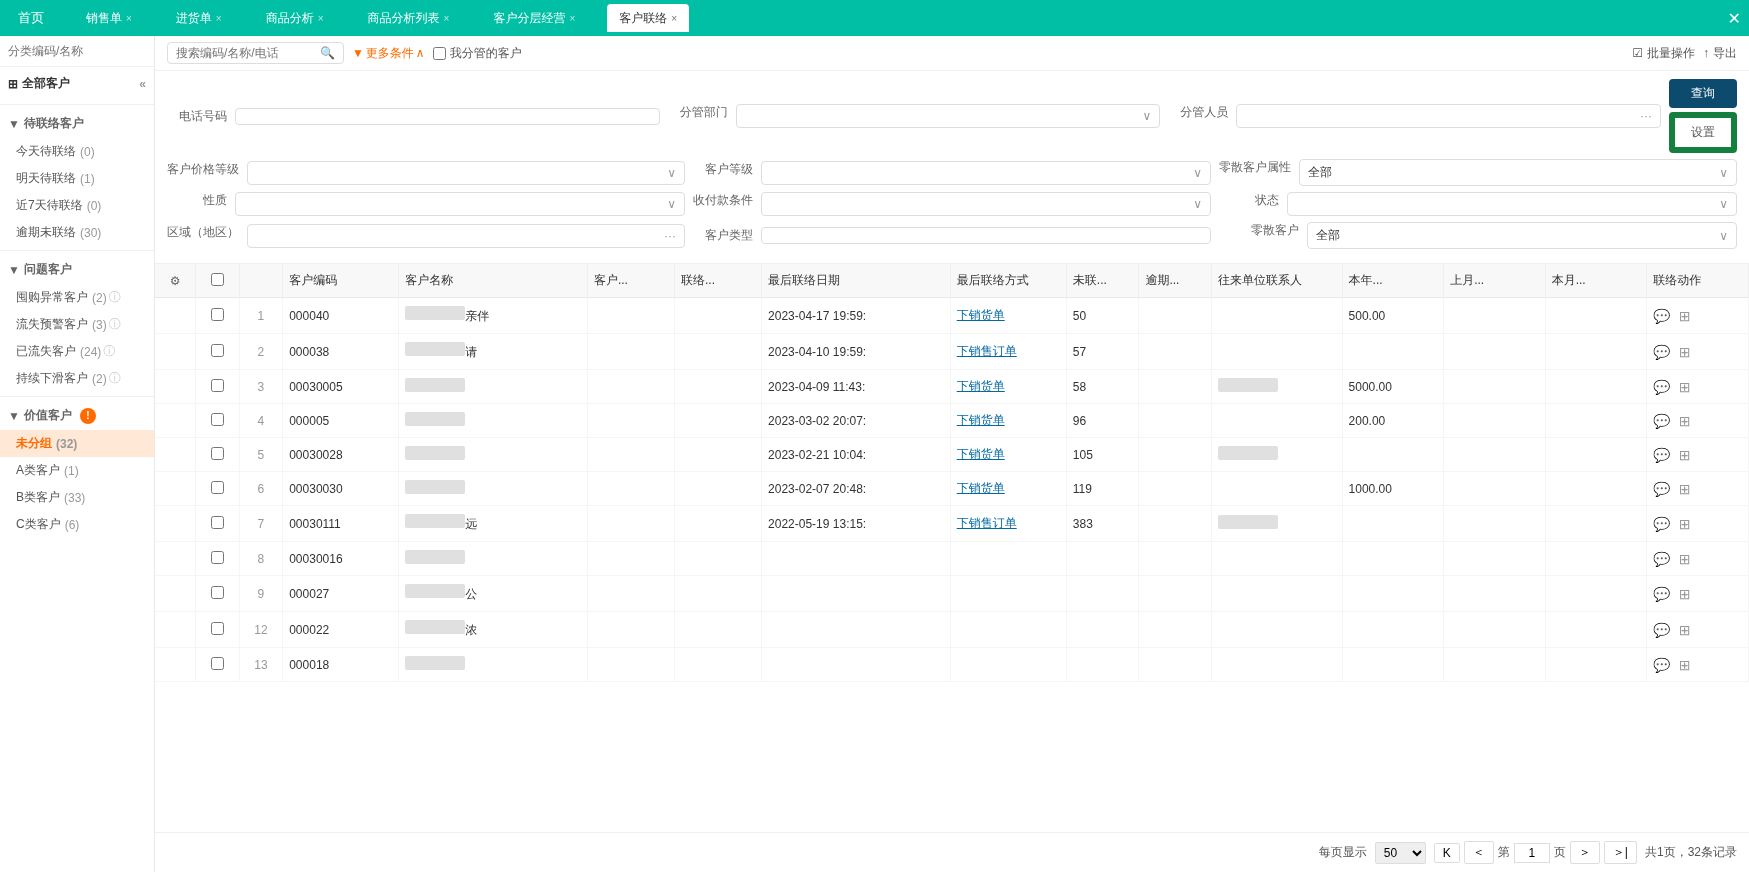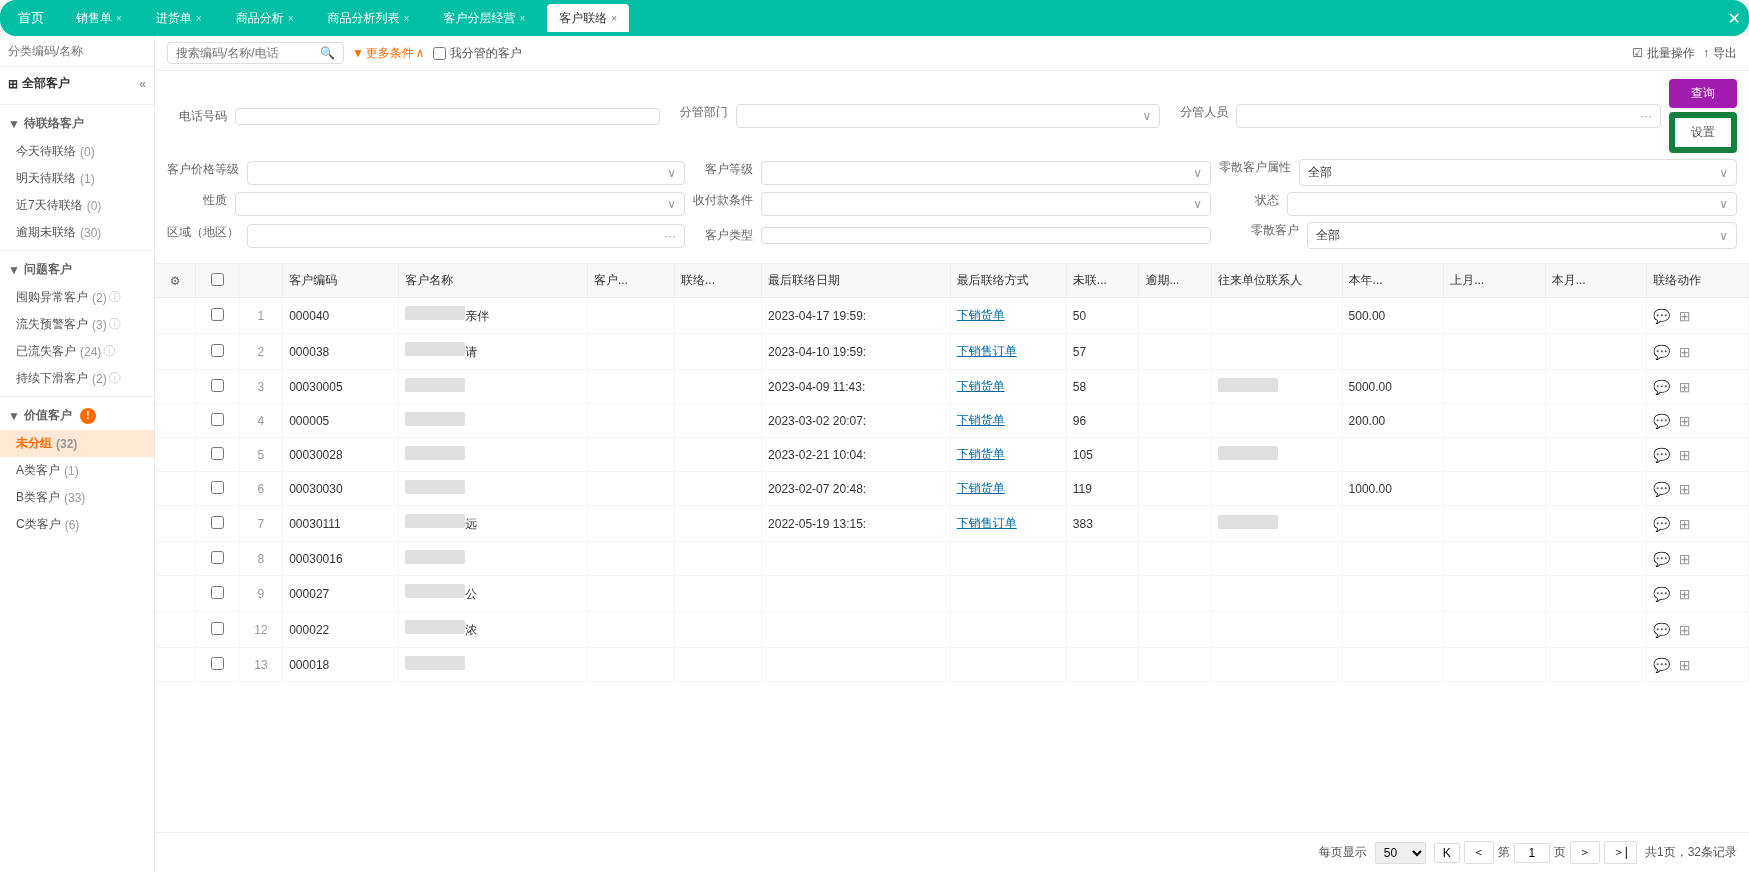--- a/index.html
+++ b/index.html
@@ -5,22 +5,21 @@
     * { box-sizing: border-box; margin: 0; padding: 0; font-family: 'Microsoft YaHei', Arial, sans-serif; font-size: 12px; }
     body { background: #f5f5f5; overflow: hidden; }
 
     
     .top-nav {
       display: flex;
       align-items: center;
       background: #00bfa5;
       height: 36px;
       padding: 0 8px;
-      gap: 10px;
-      border-radius: 16px;
+      gap: 20px;
     }
     .nav-tab {
       display: flex;
       align-items: center;
       padding: 0 12px;
       height: 28px;
       border-radius: 4px 4px 0 0;
       cursor: pointer;
       color: #fff;
       gap: 4px;
@@ -206,21 +205,21 @@
       cursor: pointer;
       background: #fff;
     }
     .filter-input .arrow { color: #999; }
     .filter-actions {
       display: flex;
       flex-direction: column;
       gap: 4px;
     }
     .btn-search {
-      background: #a21caf;
+      background: #0c4a6e;
       color: #fff;
       border: none;
       border-radius: 4px;
       padding: 6px 16px;
       cursor: pointer;
       font-size: 12px;
     }
     .btn-reset {
       background: #fff;
       color: #555;

